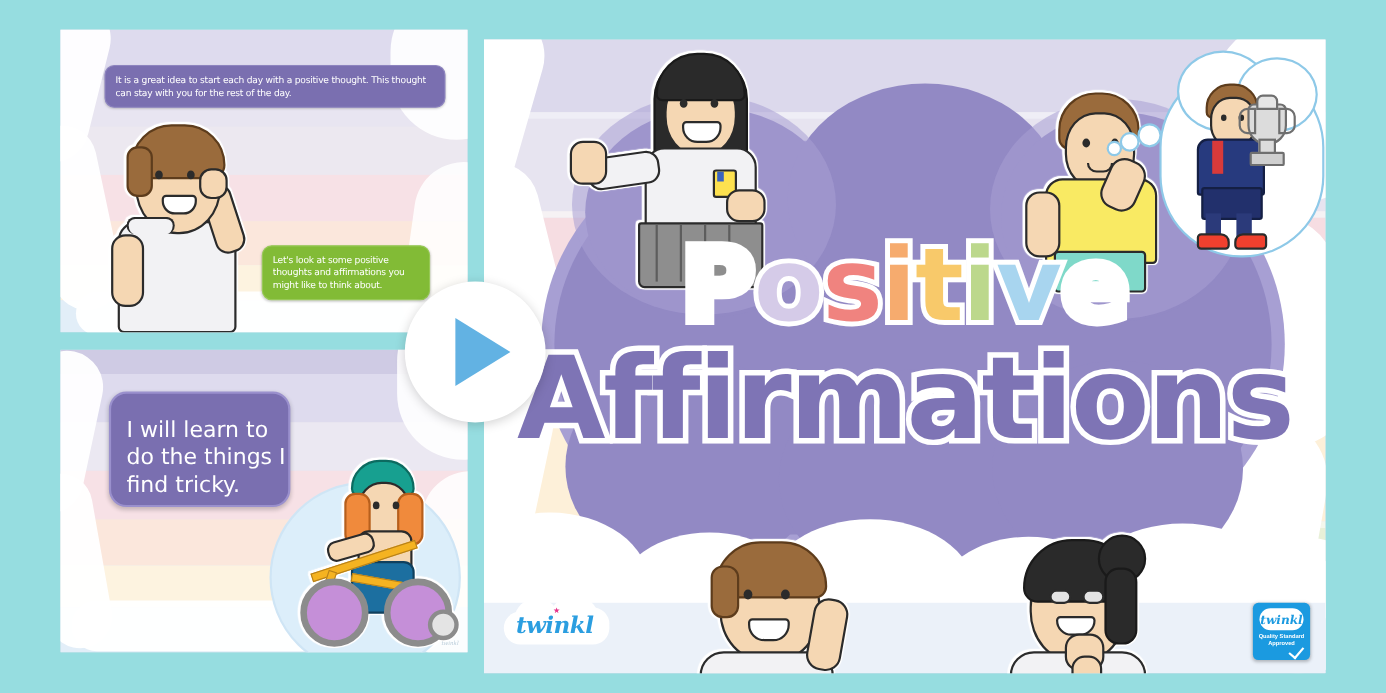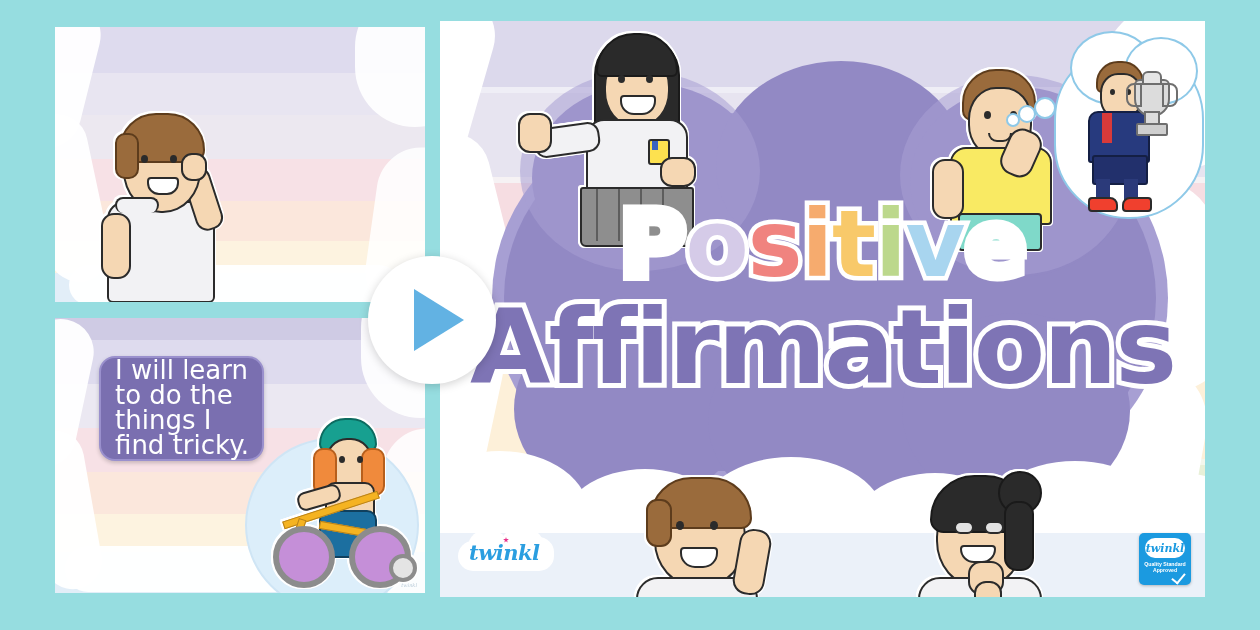--- a/index.html
+++ b/index.html
@@ -38,27 +38,27 @@
   .b1{left:40px;top:32px;width:290px;padding:7px 9px;font-size:8.3px;line-height:11.5px;}
   .b2{left:183px;top:84px;width:133px;padding:7px 9px;font-size:8.3px;line-height:11.4px;}
   .b3{left:183px;top:196px;width:133px;padding:7px 9px;font-size:8.3px;line-height:11.4px;}
 
   
   .plaque{
     position:absolute;left:44px;top:38px;width:165px;height:105px;
     background:#7a6fb0;border:2px solid #9a90cd;border-radius:16px;
     box-shadow:0 2px 4px rgba(0,0,0,.2);
     color:#fff;font-family:"DejaVu Sans", sans-serif;
-    font-size:26px;line-height:25px;
-    padding:0 0 0 14px;box-sizing:border-box;
+    font-size:20px;line-height:25px;
+    padding:20px 0 0 14px;box-sizing:border-box;
   }
 
   
   .main{
-    position:absolute;left:440px;top:21px;width:765px;height:576px;
+    position:absolute;left:440px;top:36px;width:765px;height:576px;
     overflow:hidden;background:#e9e7f1;
   }
 
   
   .cloud{position:absolute;background:#9289c4;border-radius:50%;}
   .cloudlight{position:absolute;background:#a79fd3;border-radius:50%;}
   .whitecloud{position:absolute;background:#ffffff;border-radius:50%;}
 
   .titleblock{position:absolute;left:0;right:0;top:178px;text-align:center;}
   .t-pos{
@@ -172,20 +172,22 @@
       <div class="sk" style="left:30px;top:16px;width:74px;height:84px;border-radius:38px/42px;"></div>
       <div class="hairbr" style="left:26px;top:4px;width:82px;height:46px;border-radius:40px 40px 14px 14px;"></div>
       <div class="hairbr" style="left:22px;top:24px;width:20px;height:42px;border-radius:10px;"></div>
       <div class="eye" style="left:48px;top:46px;width:7px;height:8px;"></div>
       <div class="eye" style="left:77px;top:46px;width:7px;height:8px;"></div>
       <div class="mouth" style="left:54px;top:68px;width:28px;height:14px;border-radius:4px 4px 12px 12px;"></div>
       <div class="sk" style="left:88px;top:44px;width:22px;height:24px;border-radius:11px;"></div>
       <div class="shirtw" style="left:22px;top:88px;width:40px;height:14px;border-radius:10px;border-width:2px 2px 0 2px;"></div>
     </div>
 
+    <div class="bub purple b1">It is a great idea to start each day with a positive thought. This thought can stay with you for the rest of the day.</div>
+    <div class="bub green b3">Let's look at some positive thoughts and affirmations you might like to think about.</div>
   </div>
 
   <div class="thumb t2">
     <div class="bands">
       <div class="band" style="top:0;height:22px;background:#cfcbe4;"></div>
       <div class="band" style="top:22px;height:44px;background:#dedbee;"></div>
       <div class="band" style="top:66px;height:44px;background:#ebe8f2;"></div>
       <div class="band" style="top:110px;height:44px;background:#f7e1e6;"></div>
       <div class="band" style="top:154px;height:42px;background:#fbe7dc;"></div>
       <div class="band" style="top:196px;height:38px;background:#fdf3e0;"></div>

